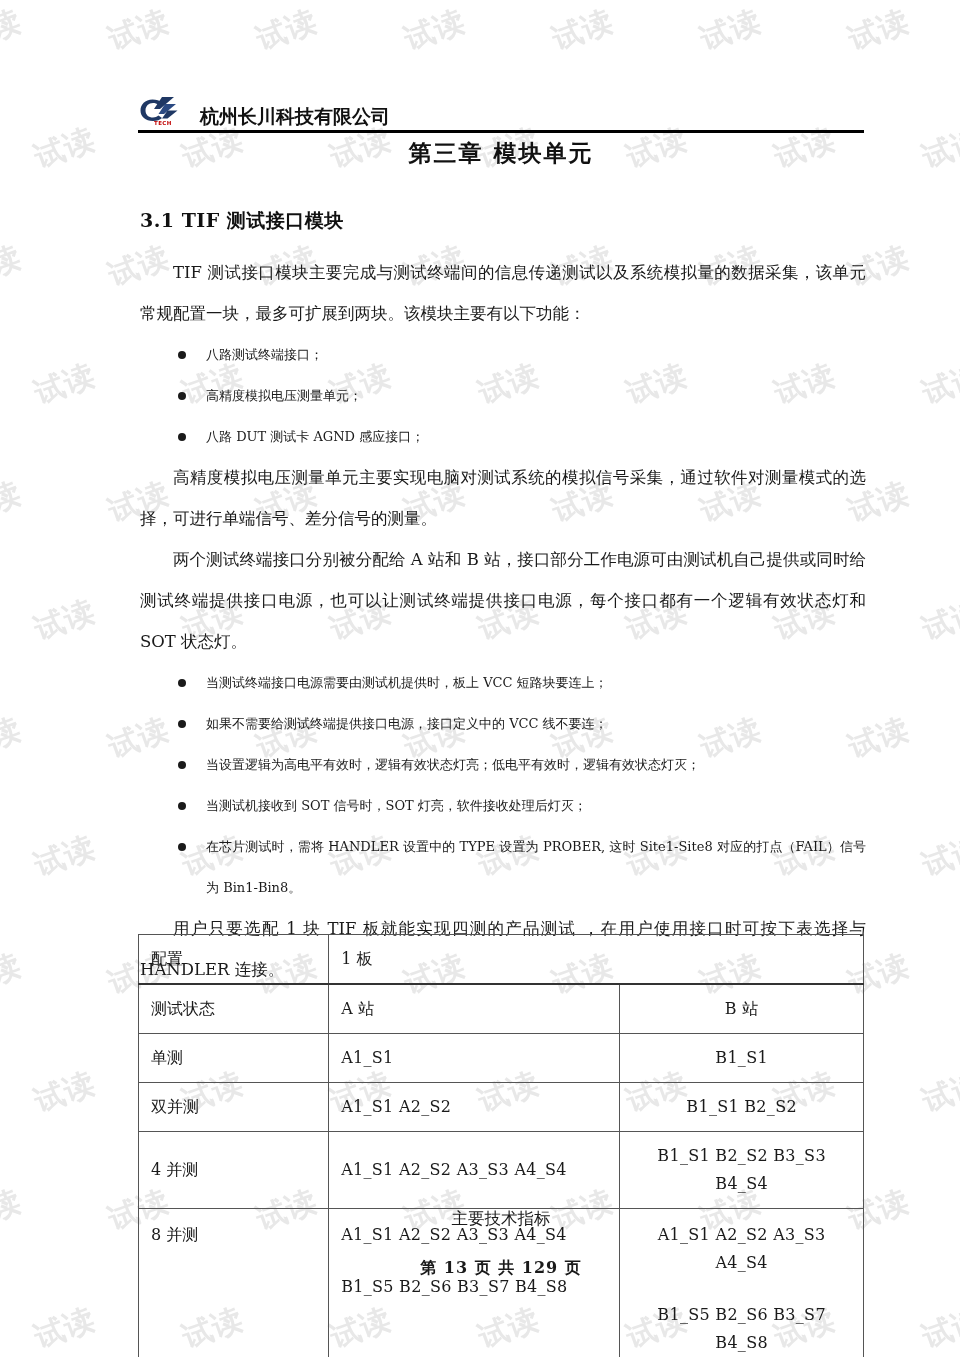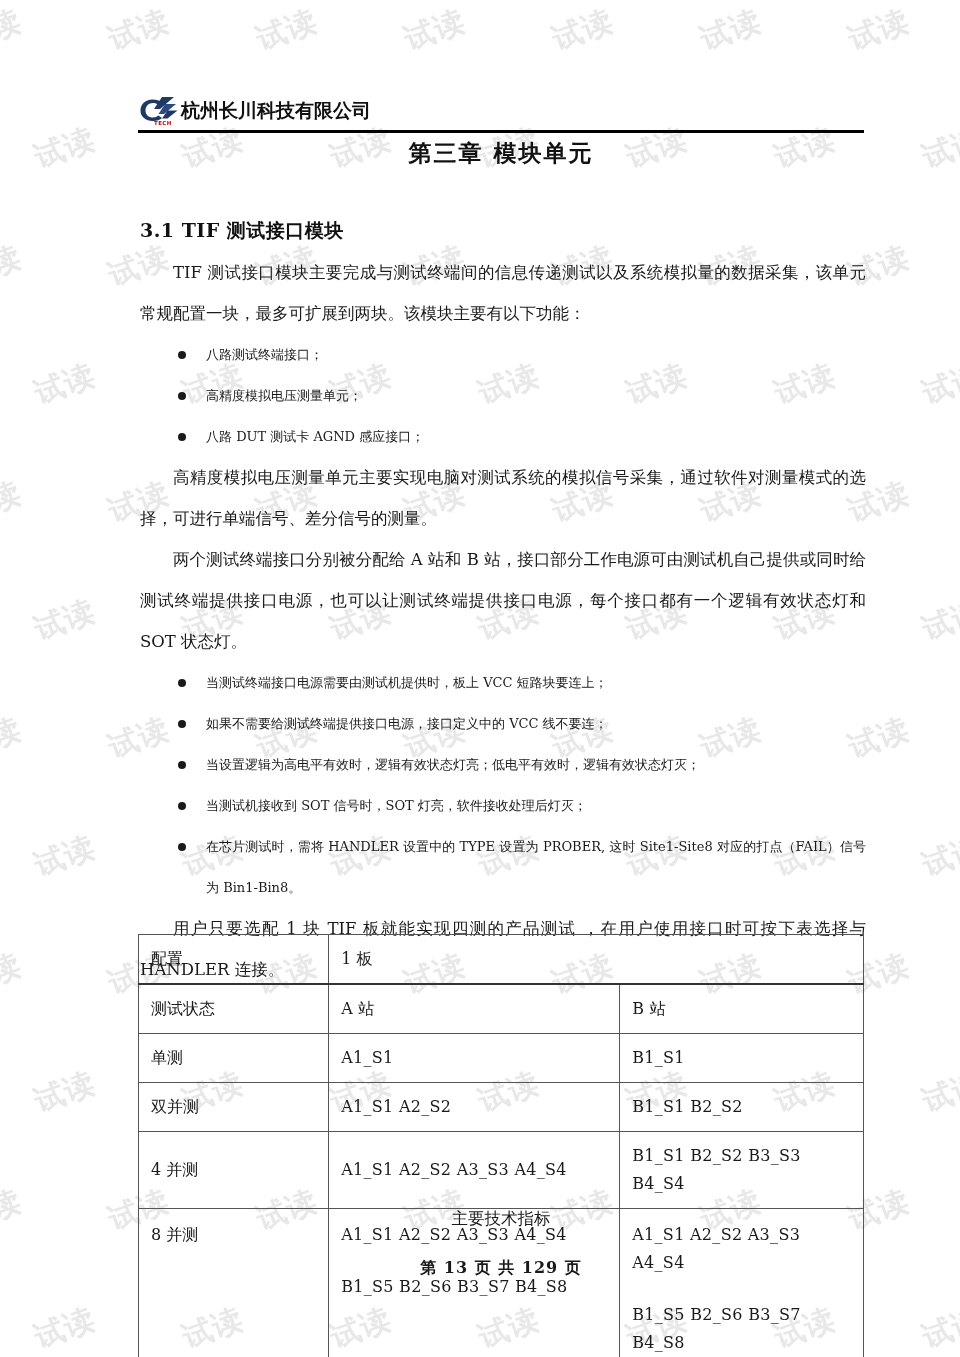--- a/index.html
+++ b/index.html
@@ -56,22 +56,22 @@
     height: 42px;
   }
   .hdr-row {
     display: flex;
     align-items: flex-end;
     justify-content: space-between;
     height: 38px;
   }
   .hdr-left {
     display: flex;
-    align-items: center;
-    gap: 1px;
+    align-items: flex-end;
+    gap: 20px;
   }
   .logo {
     position: relative;
     width: 42px;
     height: 32px;
     flex: 0 0 42px;
   }
   .logo svg { display: block; }
   .hdr-company {
     font-family: "DejaVu Serif", "Liberation Serif", serif;
@@ -106,21 +106,21 @@
     font-size: 23px;
     font-weight: bold;
     letter-spacing: 2px;
     color: #111;
   }
 
   
   .section-heading {
     position: absolute;
     left: 140px;
-    top: 218px;
+    top: 208px;
     font-size: 19px;
     font-weight: bold;
     letter-spacing: 0.5px;
     color: #111;
   }
 
   
   .body-flow {
     position: absolute;
     left: 140px;
@@ -175,21 +175,21 @@
     padding: 10px 12px;
     vertical-align: middle;
     line-height: 28px;
     height: 18px;
   }
   .cfg-table tr.head-row td {
     border-bottom: 2px solid #333;
   }
   .cfg-table td.c1 { width: 186px; }
   .cfg-table td.c2 { width: 296px; }
-  .cfg-table td.c3 { width: 242px; }
+  .cfg-table td.c3 { width: 242px; text-align: center; }
   .cfg-table td.span2 { }
   .cfg-table td.tall { height: 60px; vertical-align: top; padding-top: 12px; }
   .cfg-table .line2 { display: block; margin-top: 24px; }
   .mono-ish {
     font-family: "DejaVu Serif", "Liberation Serif", serif;
     letter-spacing: 0.3px;
   }
 
   
   .table-caption {

